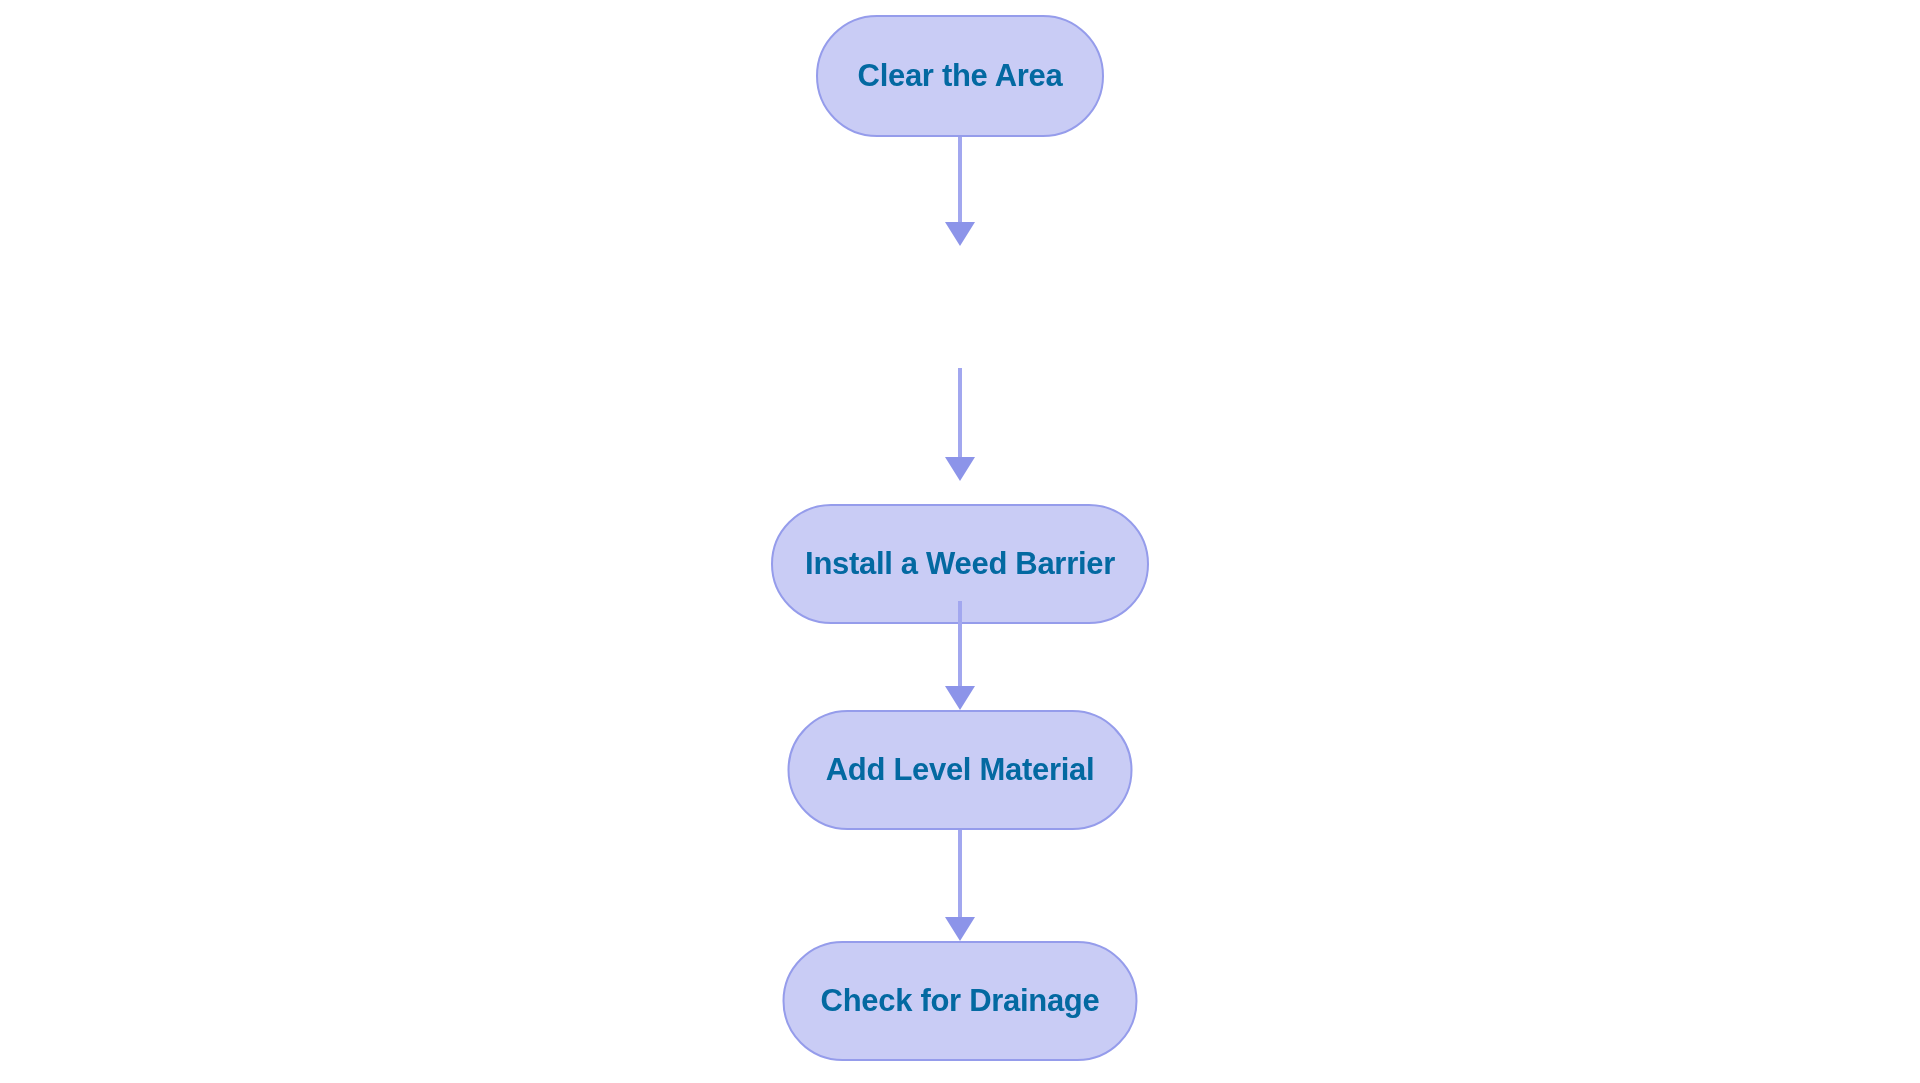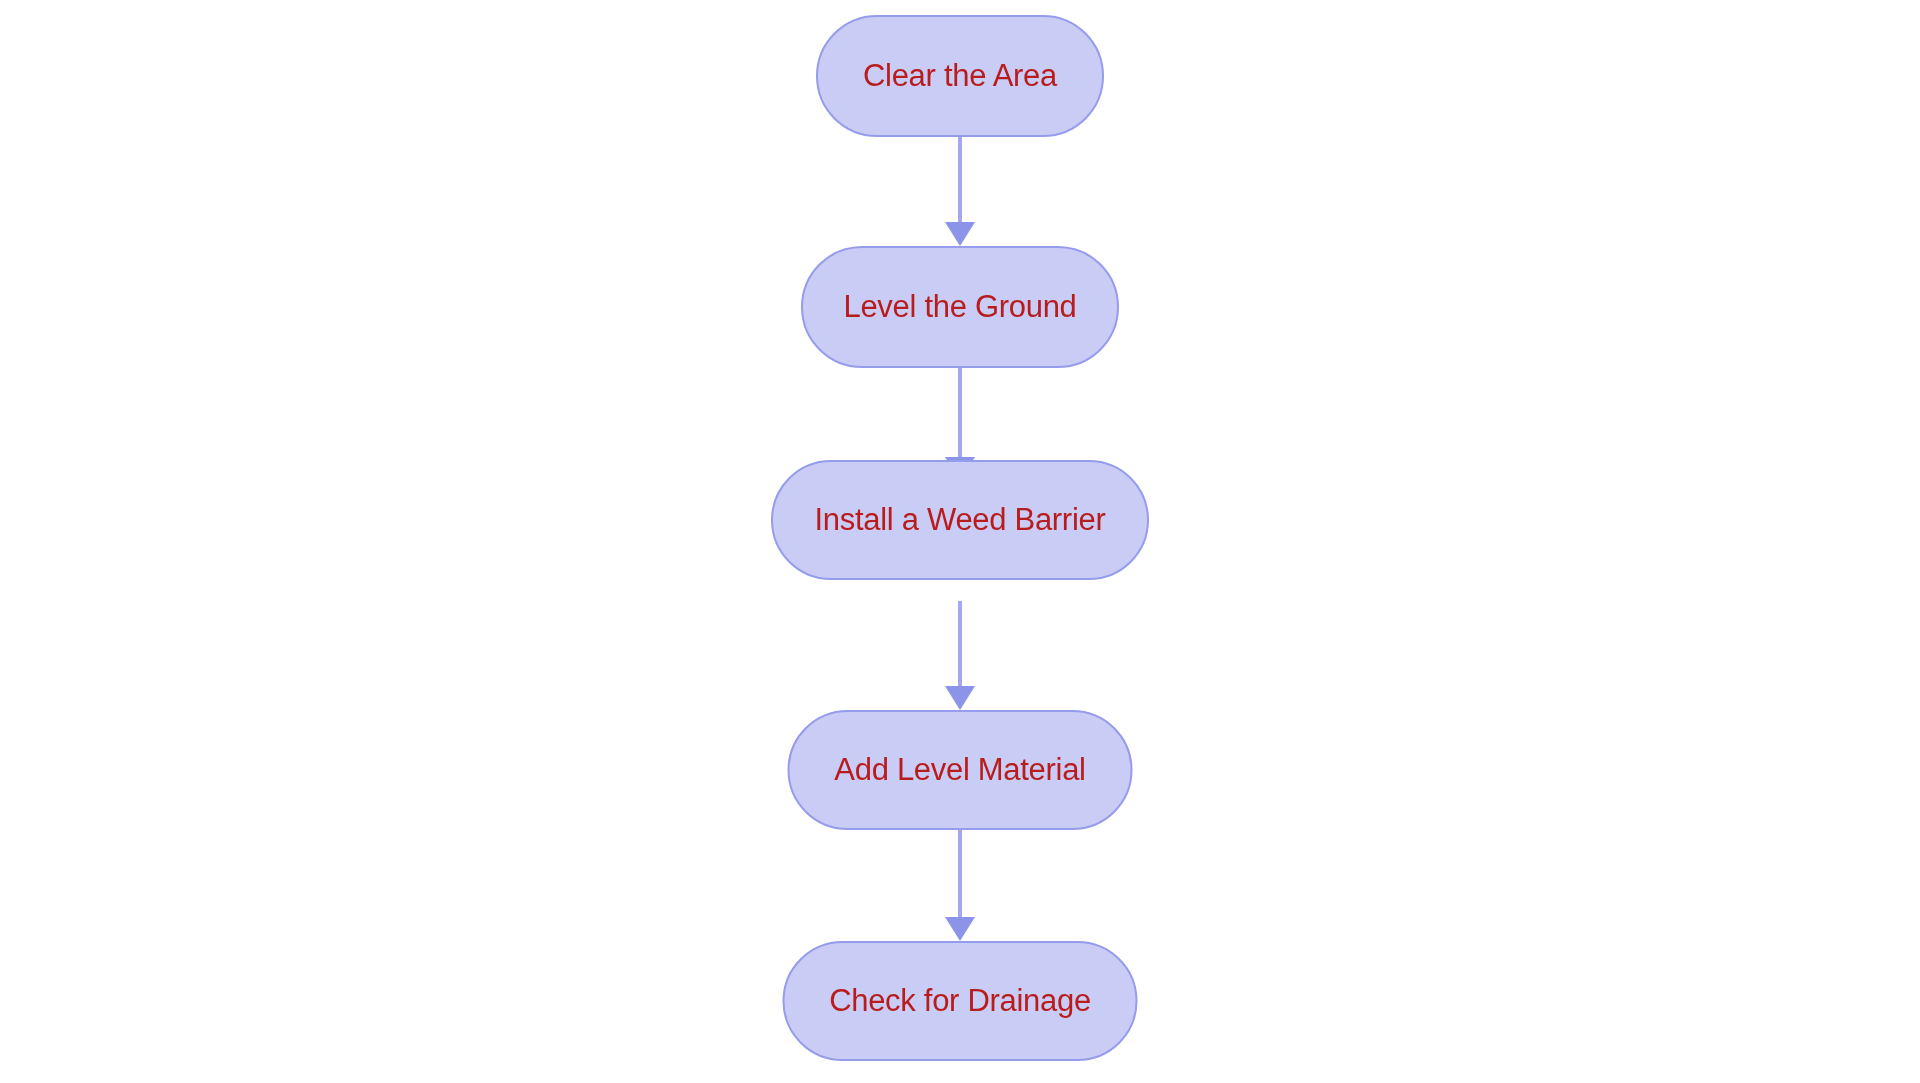--- a/index.html
+++ b/index.html
@@ -22,29 +22,29 @@
     height: 120px;
     background: #c9ccf5;
     border: 2px solid #959ceb;
     border-radius: 62px;
     display: flex;
     align-items: center;
     justify-content: center;
     box-sizing: border-box;
   }
   .node span {
-    color: #b91c1c;
+    color: #0369a1;
     font-size: 31px;
-    font-weight: 400;
+    font-weight: 700;
     letter-spacing: -0.3px;
     white-space: nowrap;
   }
   .node-1 { top: 15px;  width: 288px; height: 122px; }
   .node-2 { top: 246px; width: 318px; height: 122px; }
-  .node-3 { top: 460px; width: 378px; }
+  .node-3 { top: 504px; width: 378px; }
   .node-4 { top: 710px; width: 345px; }
   .node-5 { top: 941px; width: 355px; text-align: center; }
 
   .arrow { position: absolute; left: 50%; transform: translateX(-50%); width: 30px; }
   .arrow .stem {
     position: absolute;
     left: 50%;
     transform: translateX(-50%);
     top: 0;
     width: 4px;
@@ -77,23 +77,20 @@
 
   <div class="node node-1">
     <span>Clear the Area</span>
   </div>
 
   <div class="arrow arrow-1">
     <div class="stem"></div>
     <div class="head"></div>
   </div>
 
-  <div class="node node-2">
-    <span>Level the Ground</span>
-  </div>
 
   <div class="arrow arrow-2">
     <div class="stem"></div>
     <div class="head"></div>
   </div>
 
   <div class="node node-3">
     <span>Install a Weed Barrier</span>
   </div>
 

